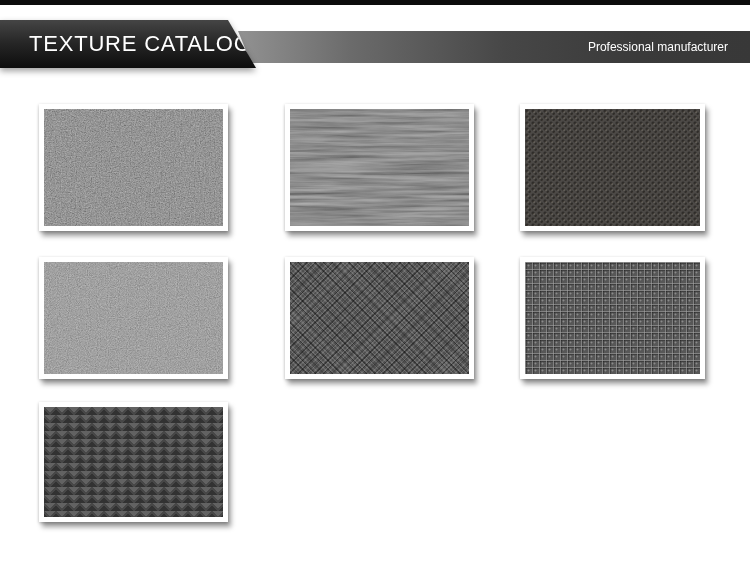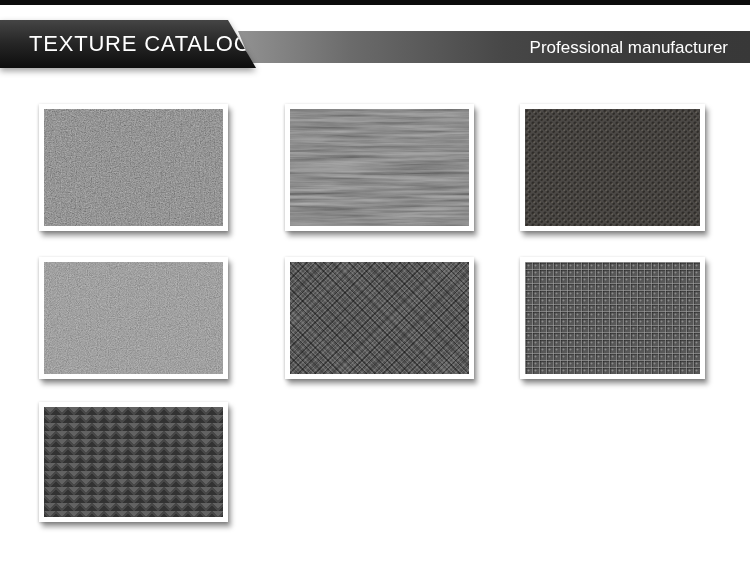--- a/index.html
+++ b/index.html
@@ -7,21 +7,21 @@
        font-family:"Liberation Sans",sans-serif;}
   .page{position:absolute;inset:0;background:#ffffff;}
 
   
   .top-bar{position:absolute;top:0;left:0;width:100%;height:5px;background:#0c0c0c;}
   .ribbon{position:absolute;top:31px;left:238px;right:0;height:32px;
           background:linear-gradient(90deg,#929292 0%,#6b6b6b 22%,#474747 52%,#3a3a3a 78%,#383838 100%);
           clip-path:polygon(0 0,100% 0,100% 100%,13px 100%);
           display:flex;align-items:center;justify-content:flex-end;
           padding-right:22px;box-sizing:border-box;z-index:1;}
-  .tagline{color:#ffffff;font-size:17px;line-height:1;}
+  .tagline{color:#ffffff;font-size:12px;line-height:1;}
   .banner-wrap{position:absolute;top:20px;left:0;width:256px;height:48px;z-index:2;
                filter:drop-shadow(0 3px 3px rgba(0,0,0,.38));}
   .banner{width:100%;height:100%;
           clip-path:polygon(0 0,228px 0,256px 100%,0 100%);
           background:linear-gradient(180deg,#454545 0%,#262626 48%,#0d0d0d 100%);
           display:flex;align-items:center;padding-left:29px;box-sizing:border-box;}
   .title{margin:0;color:#ffffff;font-size:22px;font-weight:400;letter-spacing:.8px;line-height:1;}
 
   
   .grid{position:absolute;inset:0;}

